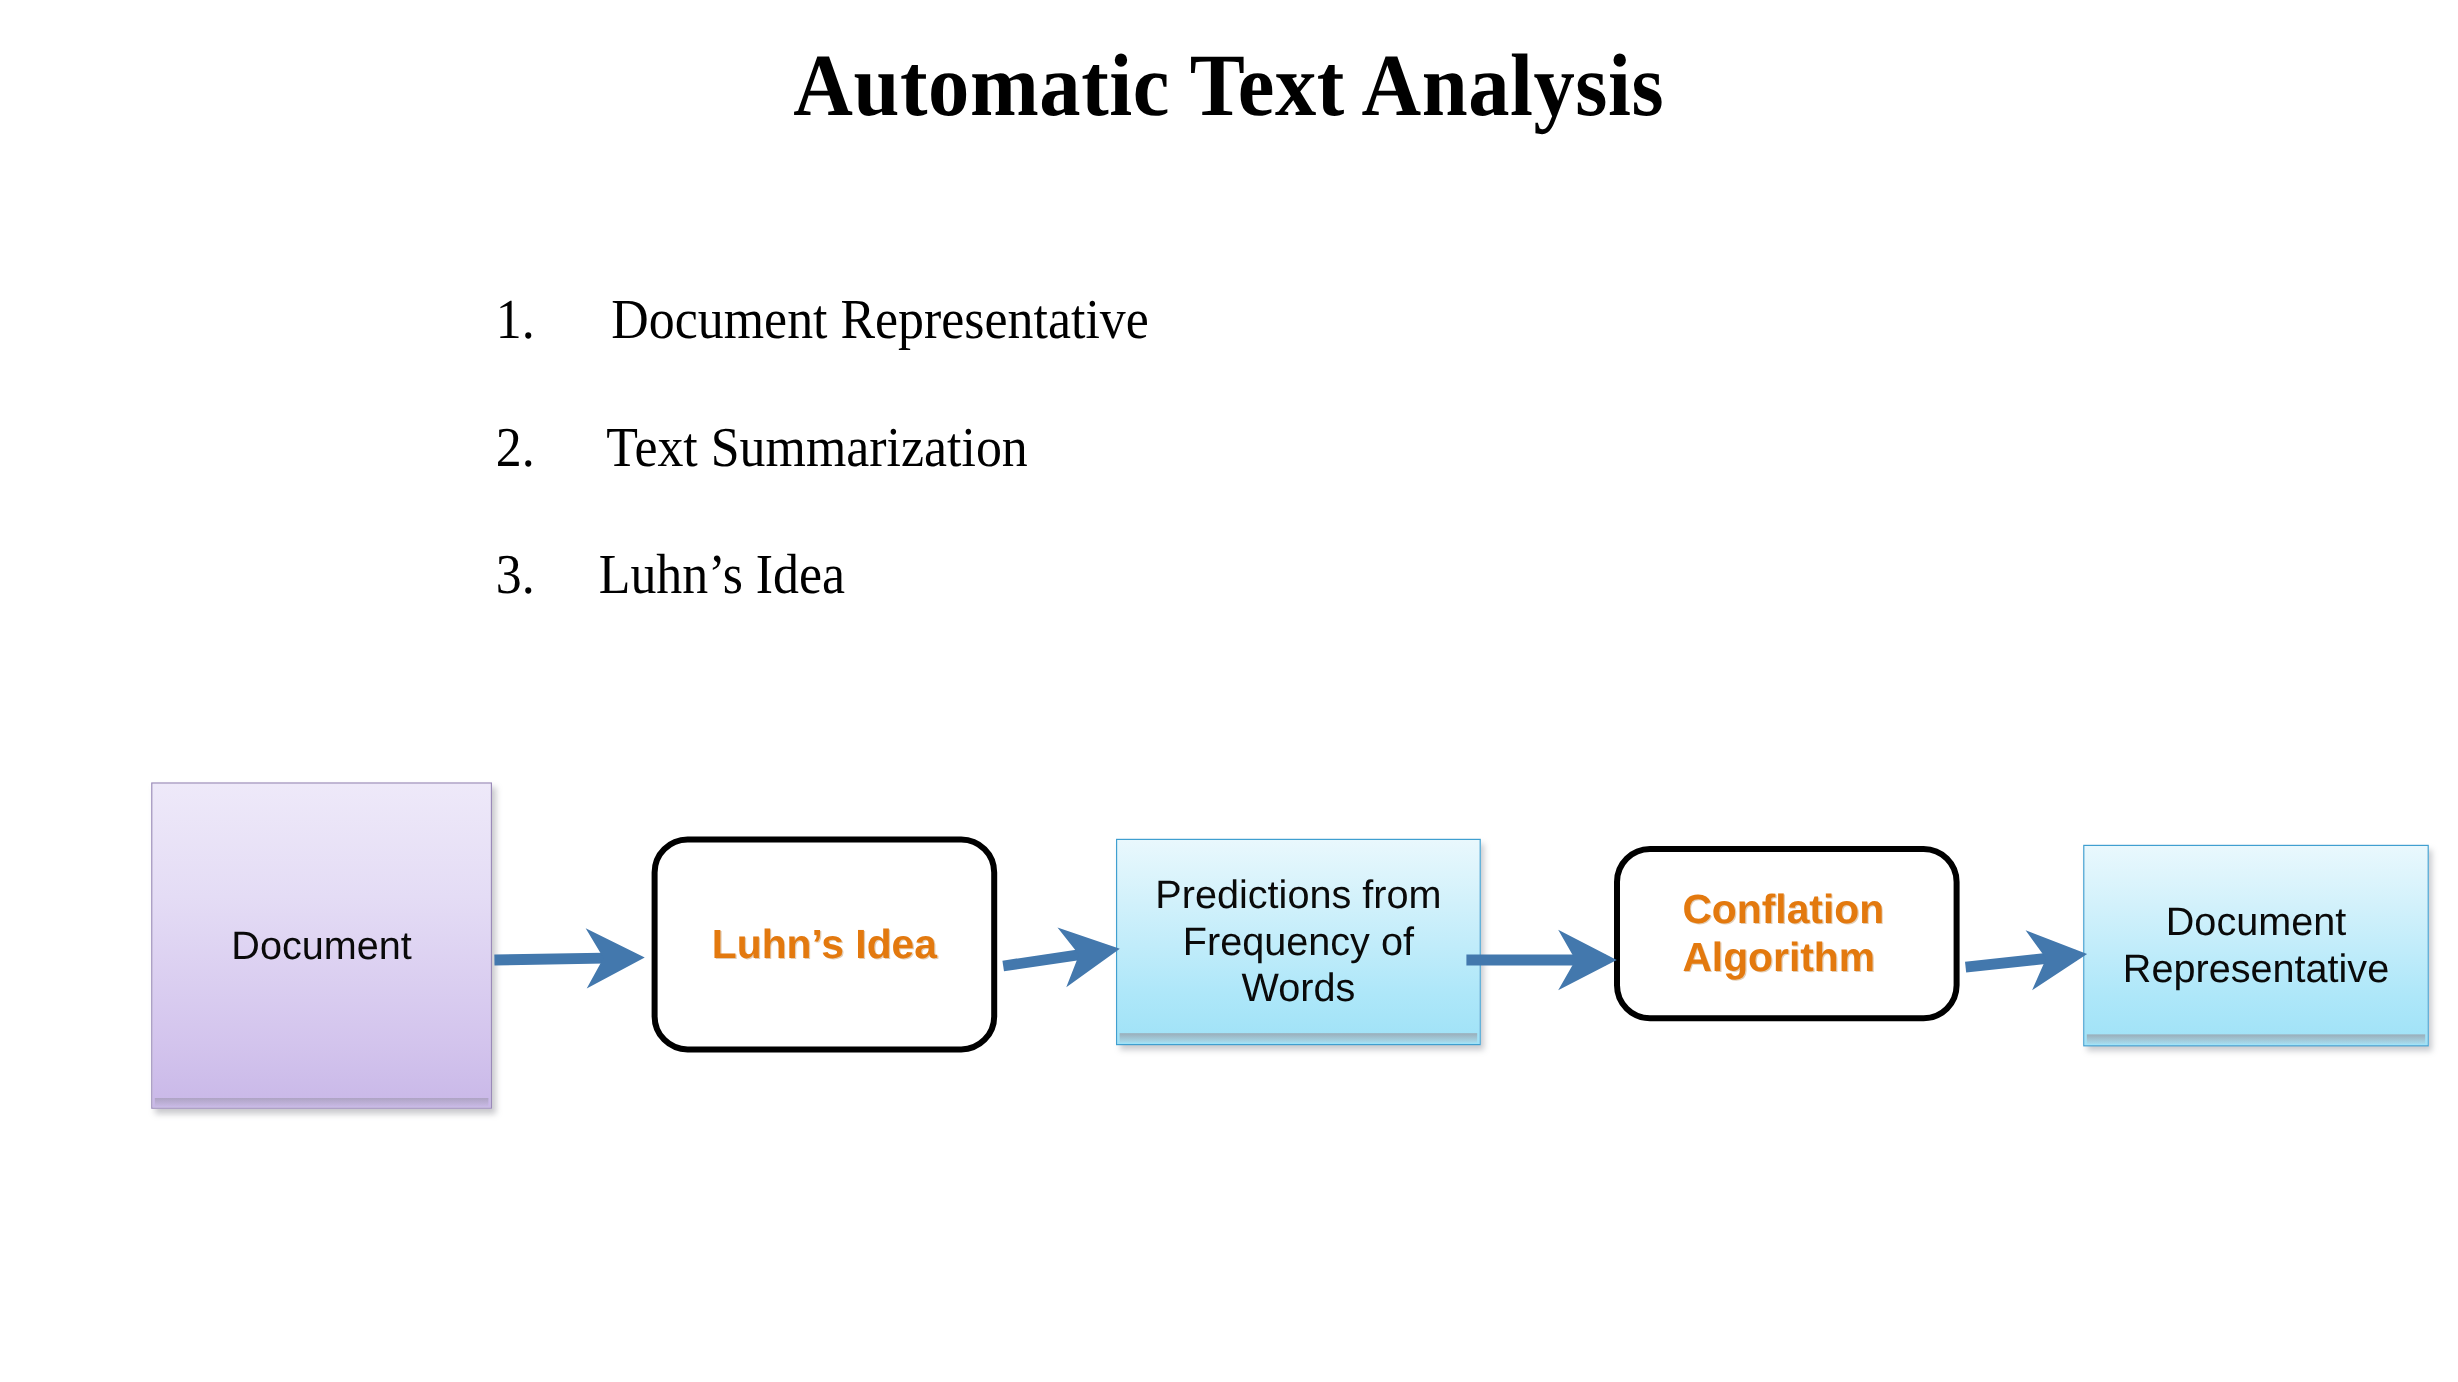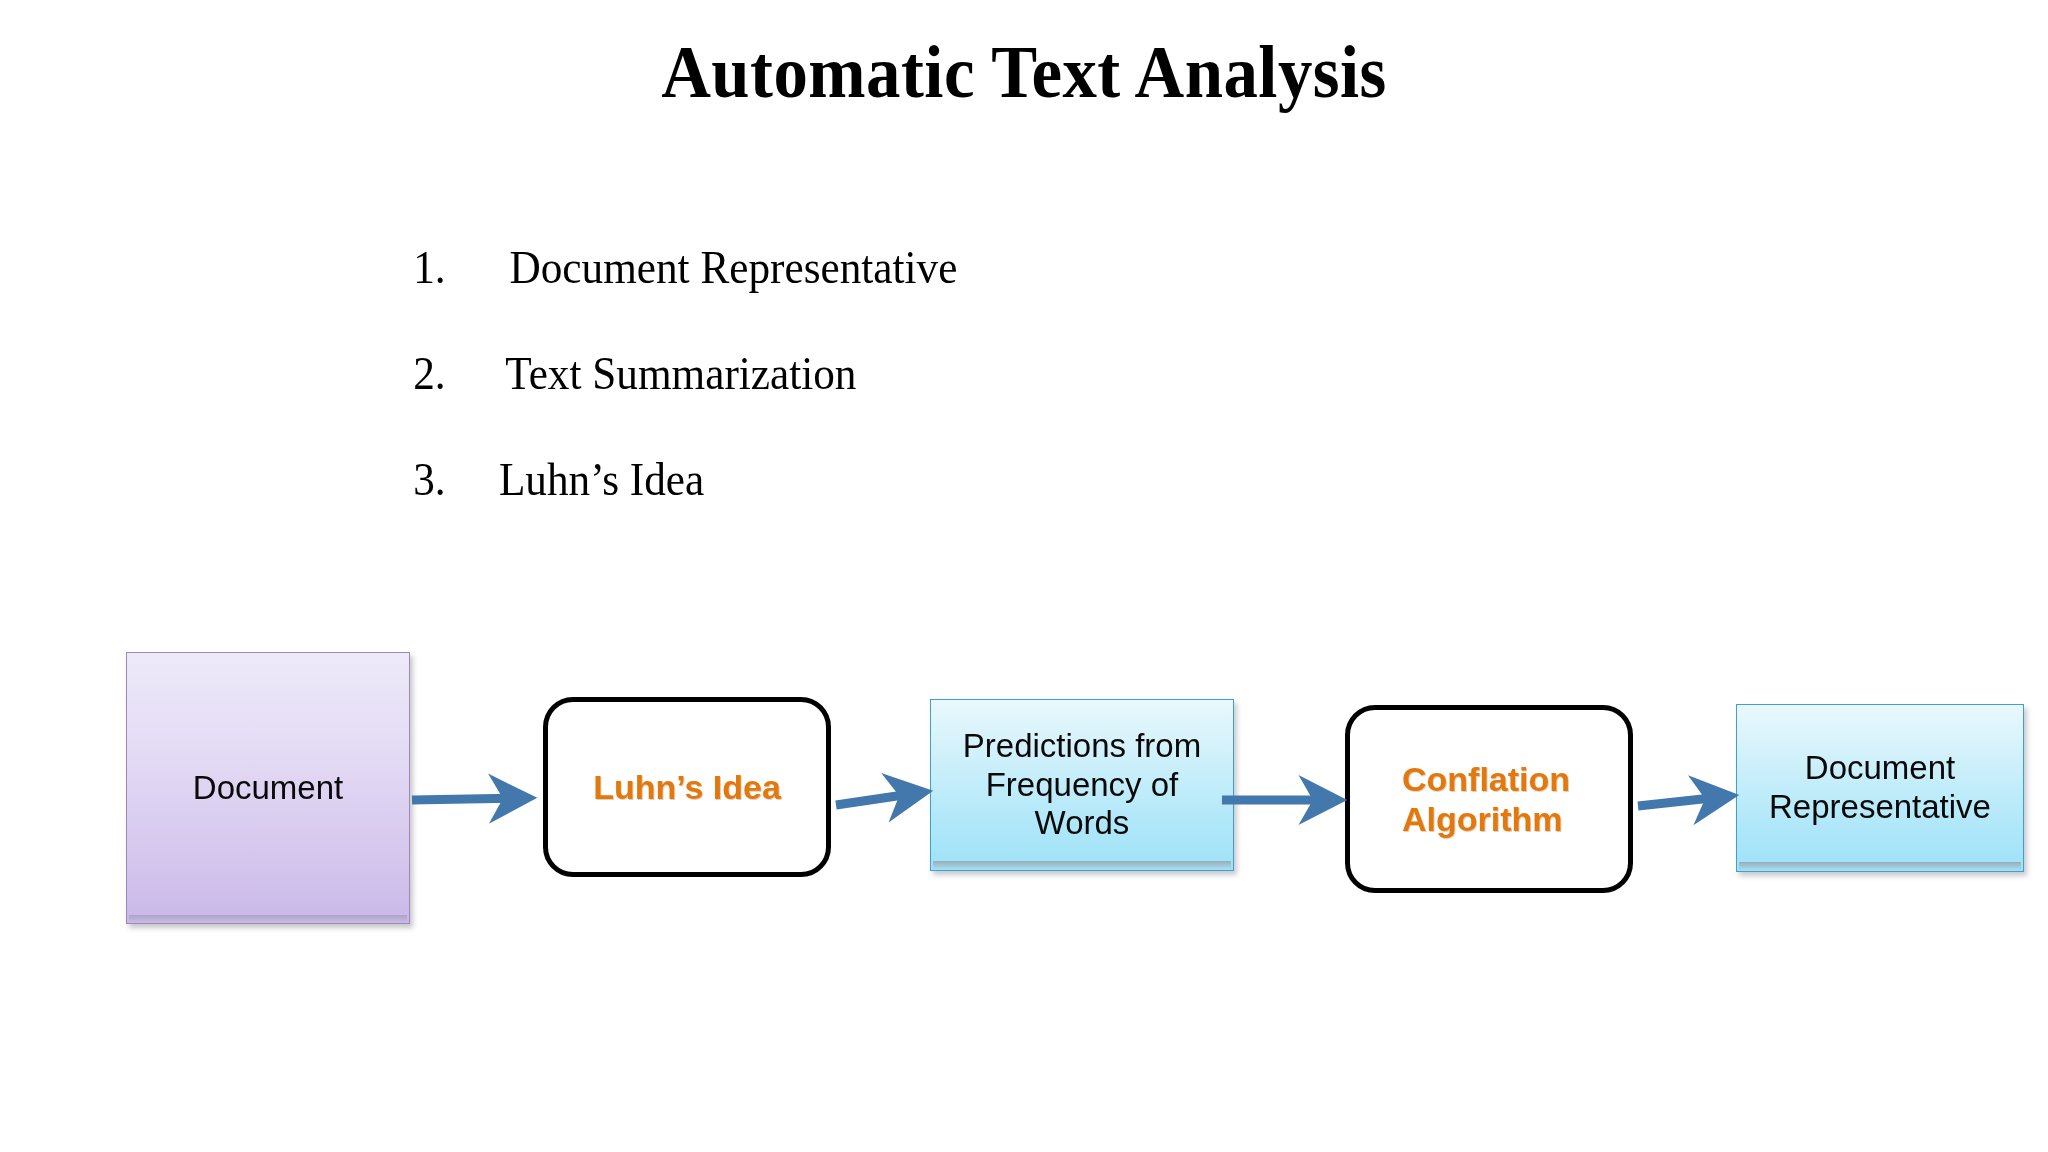--- a/index.html
+++ b/index.html
@@ -181,21 +181,21 @@
   <div class="node node-white" style="left:543px; top:697px; width:288px; height:180px;">
     <span class="node-label">Luhn’s Idea</span>
   </div>
 
   <div class="node node-cyan" style="left:930px; top:699px; width:304px; height:172px;">
     <span class="node-label">Predictions from
 Frequency of
 Words</span>
   </div>
 
-  <div class="node node-white align-left" style="left:1345px; top:705px; width:288px; height:188px;">
+  <div class="node node-white align-left" style="left:1345px; top:705px; width:288px; height:146px;">
     <span class="node-label">Conflation
 Algorithm</span>
   </div>
 
   <div class="node node-cyan" style="left:1736px; top:704px; width:288px; height:168px;">
     <span class="node-label">Document
 Representative</span>
   </div>
 
   <svg id="arrow-layer" viewBox="0 0 2048 1152">

